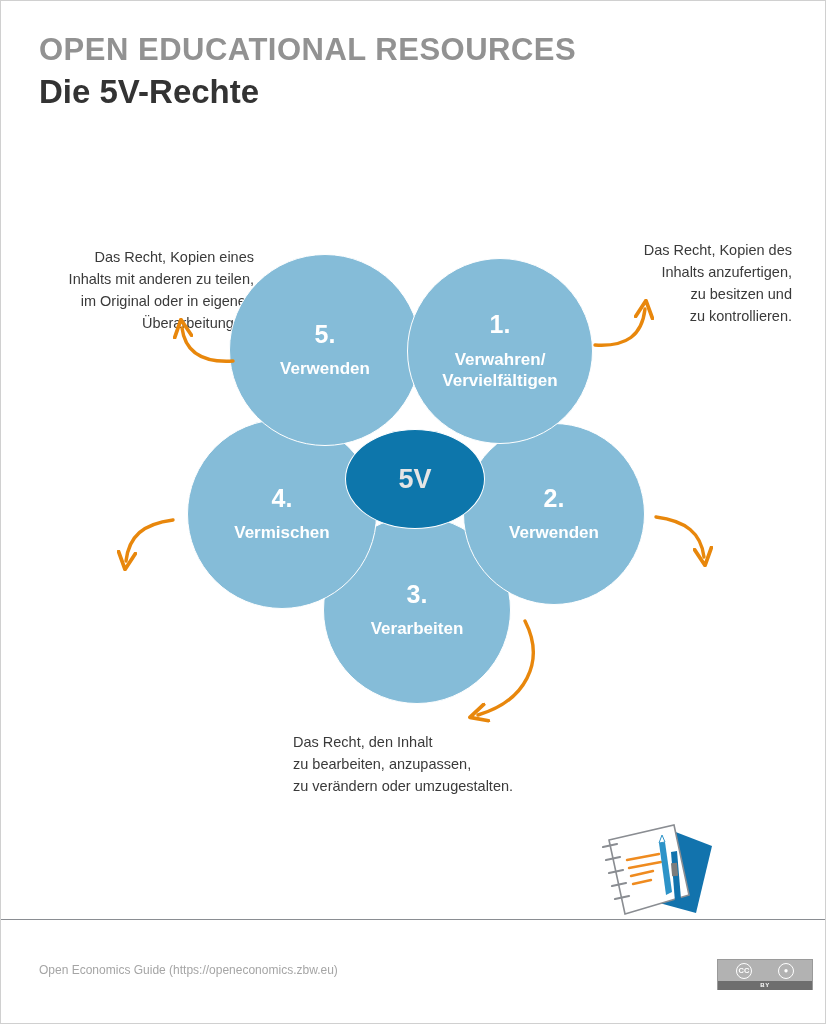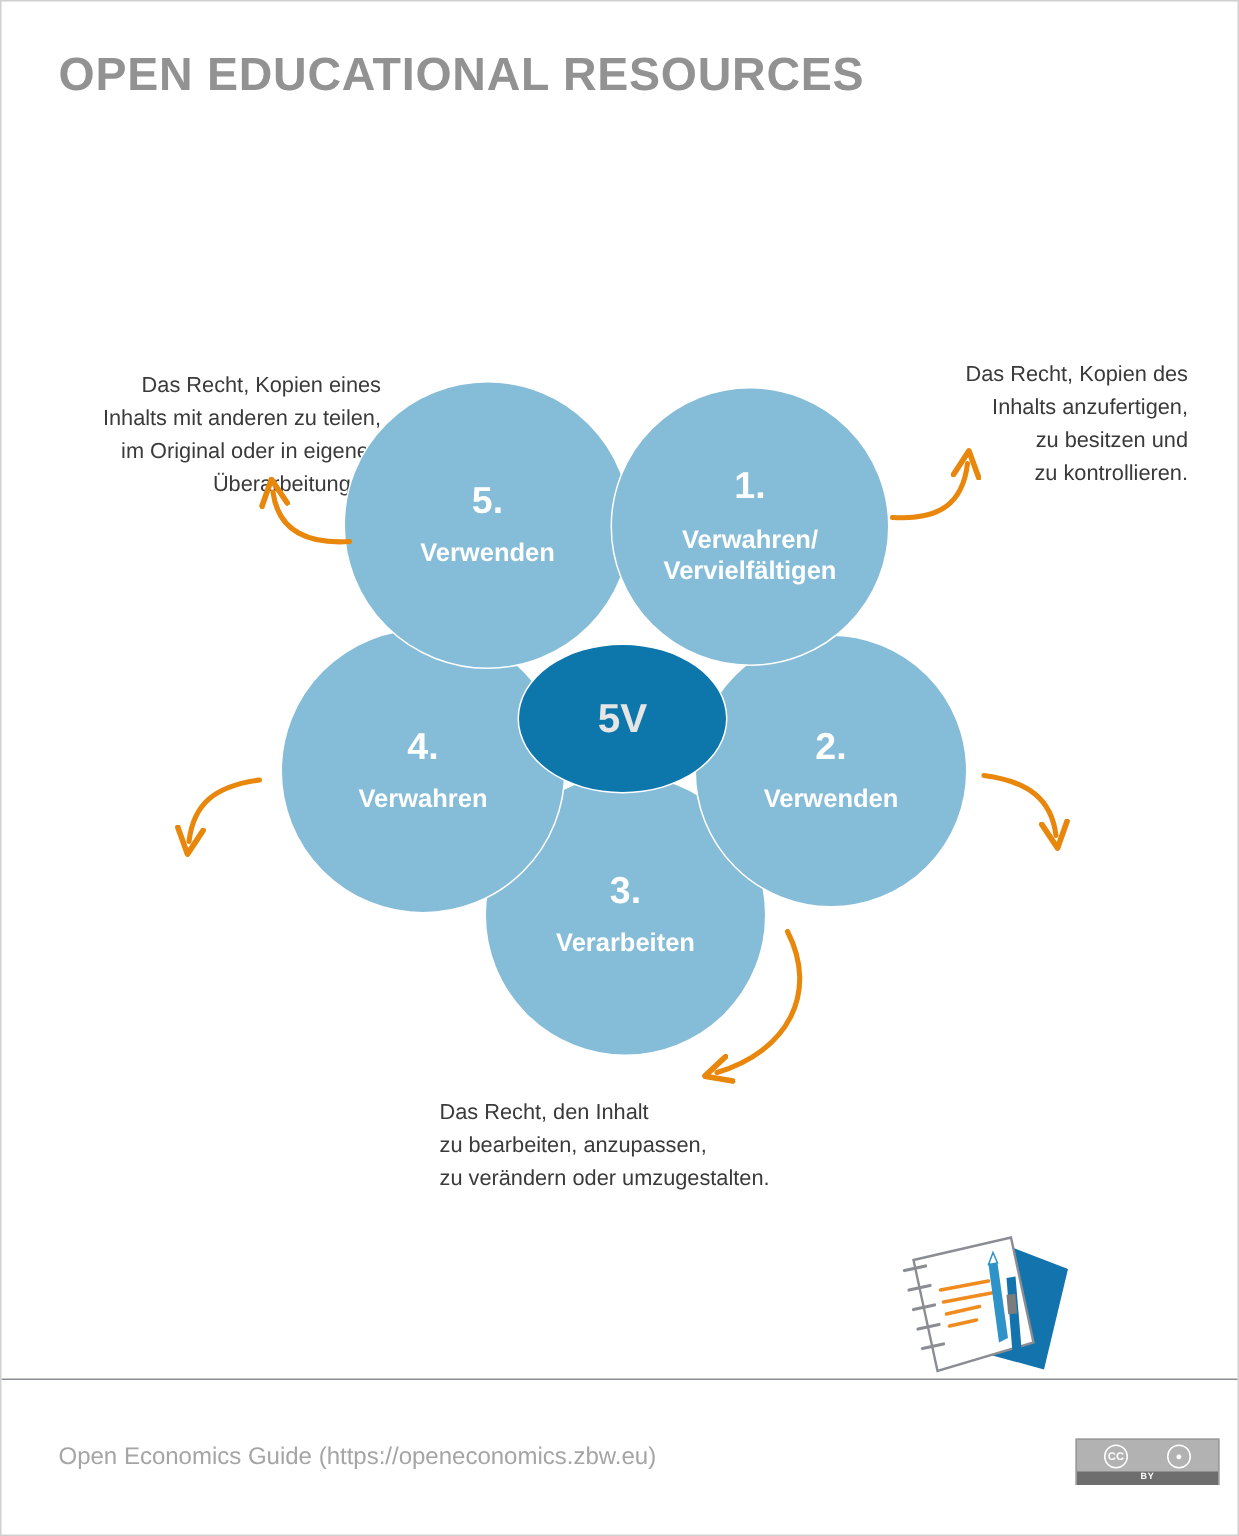--- a/index.html
+++ b/index.html
@@ -146,21 +146,21 @@
     left: 0;
     top: 918px;
     width: 826px;
     height: 1px;
     background: #8a8d92;
   }
   #footer-text {
     position: absolute;
     left: 38px;
     top: 962px;
-    font-size: 16px;
+    font-size: 12px;
     color: #a5a5a5;
     white-space: nowrap;
   }
   #cc-badge {
     position: absolute;
     left: 716px;
     top: 958px;
     width: 96px;
     height: 31px;
     background: #b2b2b2;
@@ -199,20 +199,21 @@
     letter-spacing: 0.5px;
   }
 </style>
 </head>
 <body>
 
 <div id="page">
 
   <div id="header">
     <div class="eyebrow">OPEN EDUCATIONAL RESOURCES</div>
+    <div class="headline">Die 5V-Rechte</div>
   </div>
 
   <div id="diagram">
 
     <div class="petal" id="petal-5">
       <div class="num">5.</div>
       <div class="lbl">Verwenden</div>
     </div>
 
     <div class="petal" id="petal-1">
@@ -221,21 +222,21 @@
 Vervielfältigen</div>
     </div>
 
     <div class="petal" id="petal-2">
       <div class="num">2.</div>
       <div class="lbl">Verwenden</div>
     </div>
 
     <div class="petal" id="petal-4">
       <div class="num">4.</div>
-      <div class="lbl">Verwahren</div>
+      <div class="lbl">Vermischen</div>
     </div>
 
     <div class="petal" id="petal-3">
       <div class="num">3.</div>
       <div class="lbl">Verarbeiten</div>
     </div>
 
     <div id="core">5V</div>
   </div>
 

